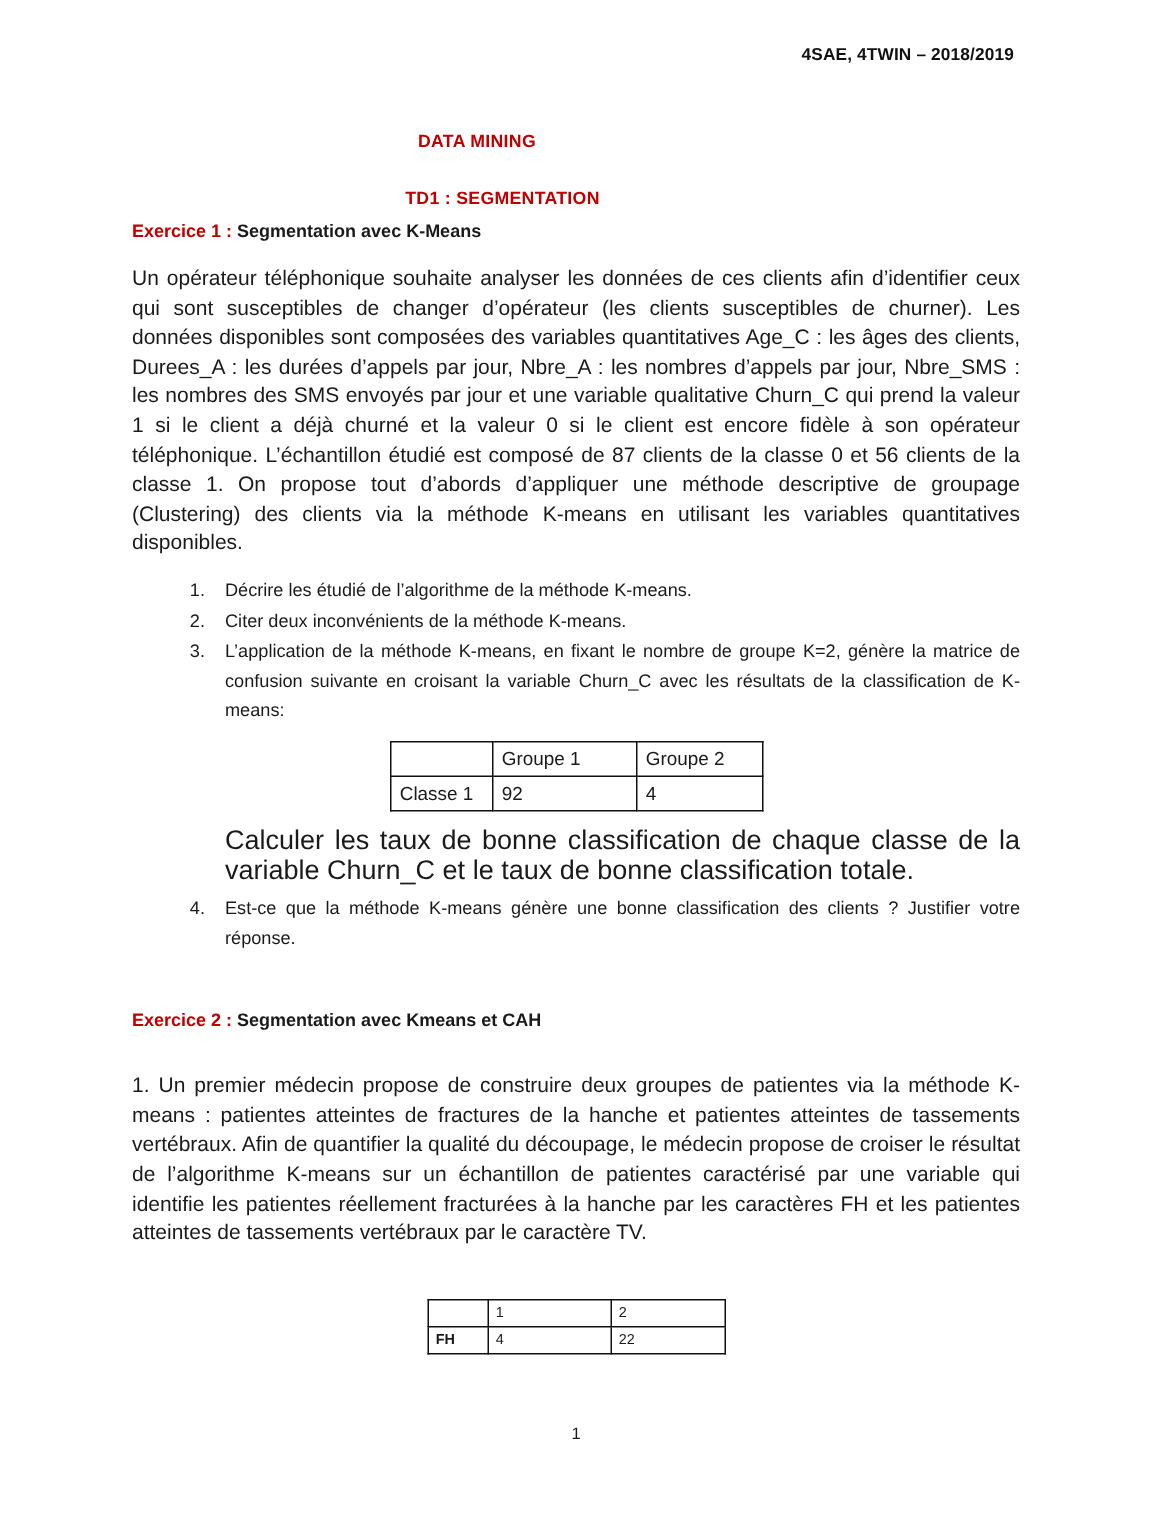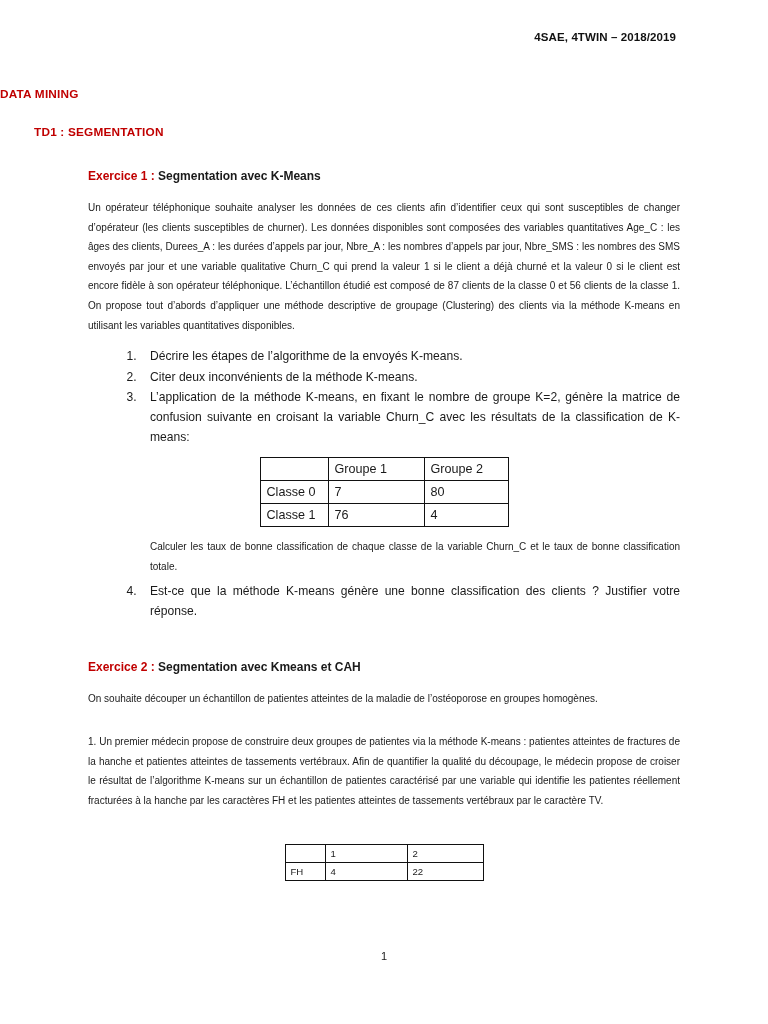--- a/index.html
+++ b/index.html
@@ -34,21 +34,21 @@
     color: #111;
     white-space: nowrap;
   }
 
   
   .title-block {
     position: absolute;
     top: 86px;
     left: 0;
     width: 636px;
-    text-align: left;
+    text-align: center;
   }
   .doc-title {
     color: #C00000;
     font-weight: bold;
     font-size: 11.8px;
     letter-spacing: 0.2px;
     line-height: 16px;
     margin: 0;
   }
   .doc-subtitle {
@@ -57,40 +57,40 @@
     font-size: 11.8px;
     letter-spacing: 0.2px;
     line-height: 16px;
     margin: 22px 0 0 0;
     padding-left: 34px;
   }
 
   
   .content {
     position: absolute;
-    top: 168px;
+    top: 146px;
     left: 88px;
     width: 592px;
   }
 
   .ex-heading {
     font-size: 12px;
     font-weight: bold;
     margin: 0 0 14px 0;
     line-height: 16px;
   }
   .ex-heading .red {
     color: #C00000;
   }
   .ex-heading .black {
     color: #1a1a1a;
   }
 
   p.para {
-    font-size: 10px;
+    font-size: 14px;
     line-height: 19.6px;
     margin: 0 0 12px 0;
     text-align: justify;
     color: #1a1a1a;
   }
 
   
   ol.qlist {
     margin: 6px 0 0 0;
     padding-left: 52px;
@@ -99,21 +99,21 @@
   }
   ol.qlist > li {
     margin-bottom: 1px;
     padding-left: 10px;
     text-align: justify;
   }
   ol.qlist > li::marker {
     font-size: 12.1px;
   }
   .sub-para {
-    font-size: 10px;
+    font-size: 18px;
     line-height: 19.6px;
     margin: 0;
     padding-left: 62px;
     text-align: justify;
   }
 
   
   .table-wrap {
     display: flex;
     justify-content: center;
@@ -144,21 +144,21 @@
   #table-kmeans col.c3 { width: 84px; }
 
   
   #table-cah { margin: 0; }
   #table-cah td, #table-cah th {
     height: 13px;
     line-height: 13px;
     font-size: 9.6px;
     padding: 2px 5px;
   }
-  #table-cah td.rowhead { font-weight: normal; }
+  #table-cah td.rowhead { font-weight: bold; }
   #table-cah col.c1 { width: 40px; }
   #table-cah col.c2 { width: 82px; }
   #table-cah col.c3 { width: 76px; }
 
   .block-gap-1 { height: 9px; }
   .block-gap-2 { height: 10px; }
   .section-gap { height: 36px; }
   .para-gap { height: 12px; }
 
   
@@ -184,67 +184,61 @@
     <div class="doc-subtitle">TD1 : SEGMENTATION</div>
   </div>
 
   <div class="content">
 
     <h2 class="ex-heading"><span class="red">Exercice 1 :</span><span class="black"> Segmentation avec K-Means</span></h2>
 
     <p class="para">Un opérateur téléphonique souhaite analyser les données de ces clients afin d’identifier ceux qui sont susceptibles de changer d’opérateur (les clients susceptibles de churner). Les données disponibles sont composées des variables quantitatives Age_C : les âges des clients, Durees_A : les durées d’appels par jour, Nbre_A : les nombres d’appels par jour, Nbre_SMS : les nombres des SMS envoyés par jour et une variable qualitative Churn_C qui prend la valeur 1 si le client a déjà churné et la valeur 0 si le client est encore fidèle à son opérateur téléphonique. L’échantillon étudié est composé de 87 clients de la classe 0 et 56 clients de la classe 1. On propose tout d’abords d’appliquer une méthode descriptive de groupage (Clustering) des clients via la méthode K-means en utilisant les variables quantitatives disponibles.</p>
 
     <ol class="qlist">
-      <li>Décrire les étapes de l’algorithme de la envoyés K-means.</li>
+      <li>Décrire les étudié de l’algorithme de la méthode K-means.</li>
       <li>Citer deux inconvénients de la méthode K-means.</li>
       <li>L’application de la méthode K-means, en fixant le nombre de groupe K=2, génère la matrice de confusion suivante en croisant la variable Churn_C avec les résultats de la classification de K-means:</li>
     </ol>
 
     <div class="block-gap-1"></div>
 
     <div class="table-wrap">
       <table class="conf" id="table-kmeans">
         <colgroup>
           <col class="c1">
             <col class="c2">
             <col class="c3">
         </colgroup>
         <tbody>
           <tr>
             <td></td>
             <td>Groupe 1</td>
             <td>Groupe 2</td>
           </tr>
           <tr>
-            <td>Classe 0</td>
-            <td>7</td>
-            <td>80</td>
-          </tr>
-          <tr>
             <td>Classe 1</td>
-            <td>76</td>
+            <td>92</td>
             <td>4</td>
           </tr>
         </tbody>
       </table>
     </div>
 
     <div class="block-gap-2"></div>
 
     <p class="sub-para">Calculer les taux de bonne classification de chaque classe de la variable Churn_C  et le taux de bonne classification totale.</p>
 
     <ol class="qlist" start="4">
       <li>Est-ce que la méthode K-means génère une bonne classification des clients ? Justifier votre réponse.</li>
     </ol>
 
     <div class="section-gap"></div>
 
     <h2 class="ex-heading"><span class="red">Exercice 2 :</span><span class="black"> Segmentation avec Kmeans et CAH</span></h2>
 
-    <p class="para">On souhaite découper un échantillon de patientes atteintes de la maladie de l’ostéoporose en groupes homogènes.</p>
 
     <div class="para-gap"></div>
 
     <p class="para">1. Un premier médecin propose de construire deux groupes de patientes via la méthode K-means : patientes atteintes de fractures de la hanche et patientes atteintes de tassements vertébraux. Afin de quantifier la qualité du découpage, le médecin propose de croiser le résultat de l’algorithme K-means sur un échantillon de patientes caractérisé par une variable qui identifie les patientes réellement fracturées à la hanche par les caractères FH et les patientes atteintes de tassements vertébraux par le caractère TV.</p>
 
     <div class="para-gap"></div>
 
 
     <div class="block-gap-2"></div>
 

